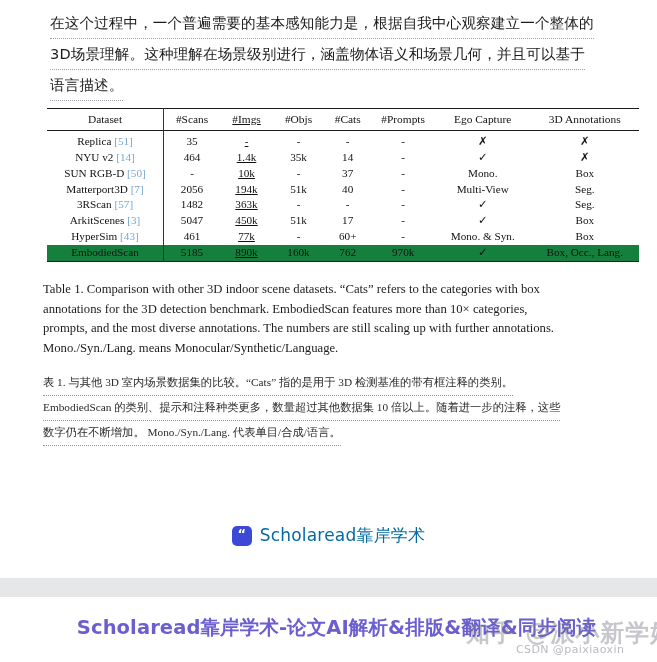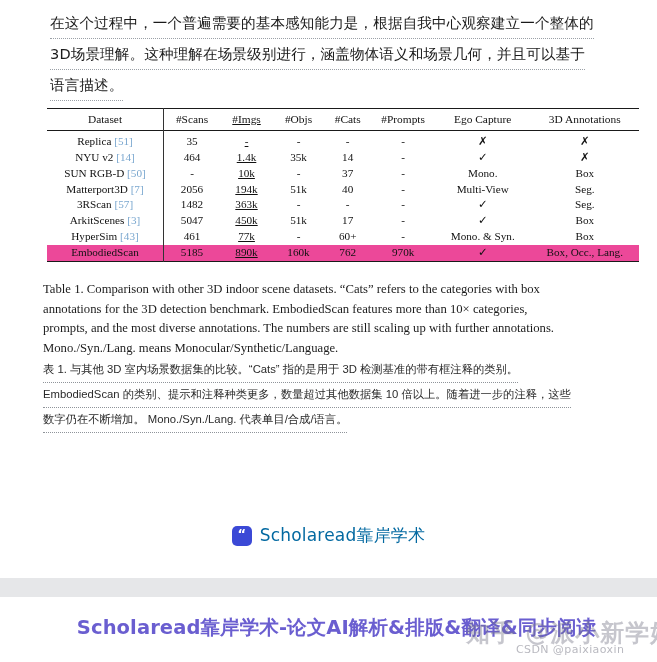--- a/index.html
+++ b/index.html
@@ -74,44 +74,44 @@
   }
   td.c1, th.c1 { width: 59px; }
   td.c2, th.c2 { width: 56px; text-decoration: underline; }
   td.c3, th.c3 { width: 54px; }
   td.c4, th.c4 { width: 50px; }
   td.c5, th.c5 { width: 66px; }
   td.c6, th.c6 { width: 103px; }
   td.c7, th.c7 { width: 115px; }
 
   .ref { color: #7aa7cf; }
-  .hl-row { background: #ec4899; }
+  .hl-row { background: #15803d; }
   .hl-row td { padding-top: 2px; padding-bottom: 2px; }
   .mark { font-family: "DejaVu Sans", sans-serif; font-size: 11.5px; }
 
   
   .cap-en {
     position: absolute;
     left: 43px;
     top: 280px;
     width: 600px;
     font-family: "Liberation Serif", "DejaVu Serif", serif;
     font-size: 12.7px;
     line-height: 19.5px;
     color: #1c1c1c;
   }
   .cap-en .ln { display: block; white-space: nowrap; }
 
   
   .cap-cjk {
     position: absolute;
     left: 43px;
-    top: 358px;
+    top: 371px;
     width: 600px;
-    font-family: Liberation Sans, sans-serif;
+    font-family: Liberation Serif, serif;
     font-size: 11.3px;
     line-height: 23px;
     color: #2a2a2a;
   }
   .cap-cjk .ln {
     display: block;
     white-space: nowrap;
     border-bottom: 1.4px dotted #8f949a;
     width: fit-content;
     padding-bottom: 1px;

